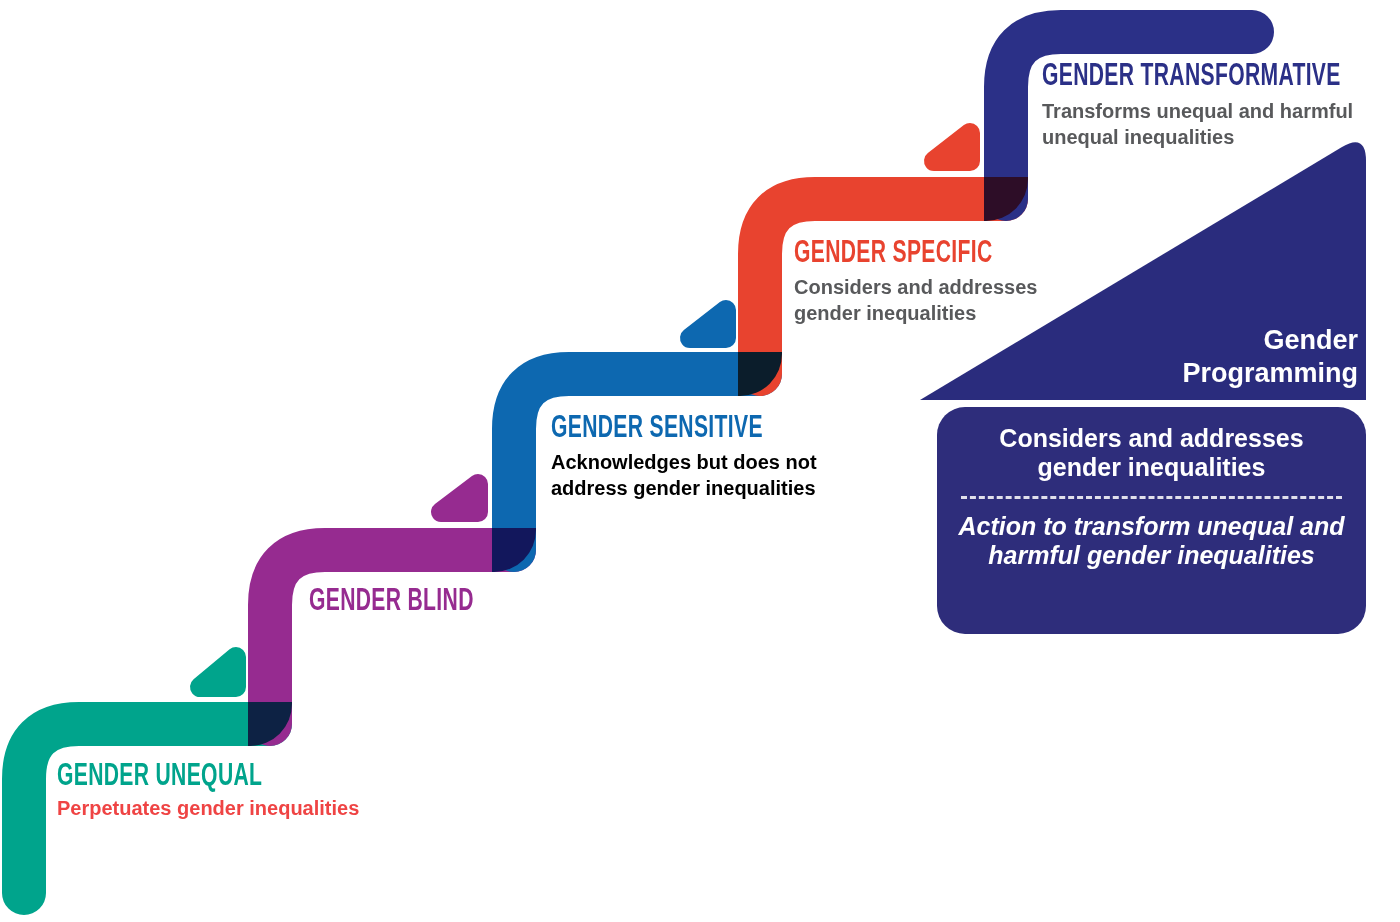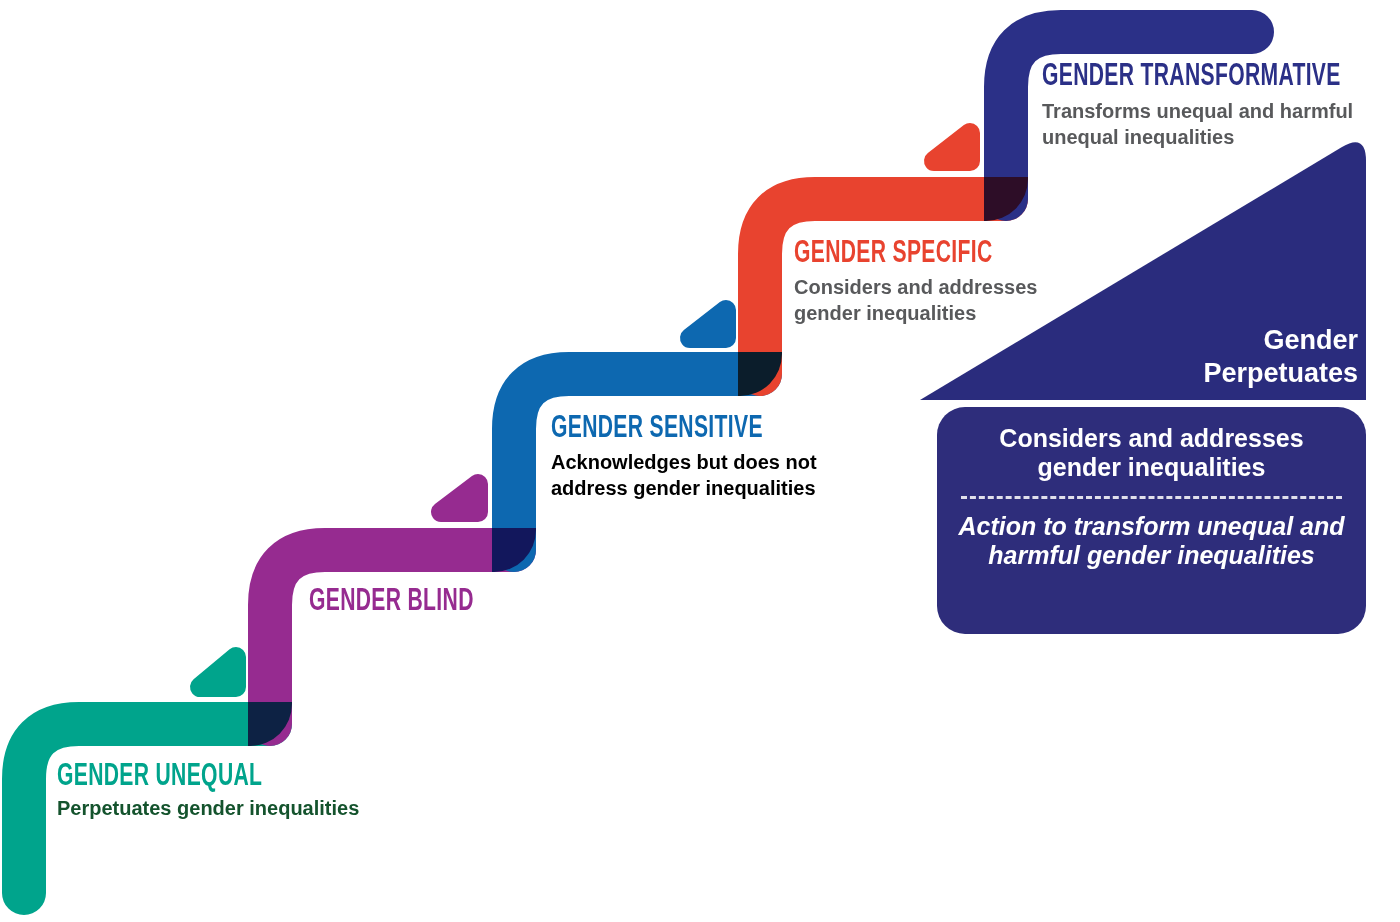--- a/index.html
+++ b/index.html
@@ -66,36 +66,36 @@
     <path d="M 738 352 h 44 v 2 a 42 42 0 0 1 -42 42 h -2 z" fill="#0B1D2B"></path>
     <path d="M 984 177 h 44 v 2 a 42 42 0 0 1 -42 42 h -2 z" fill="#2D0D27"></path>
 
     <path d="M 200 687 L 236 687 L 236 657 Z" stroke-width="20" stroke-linejoin="round" fill="#00A48C" stroke="#00A48C"></path>
     <path d="M 441 512 L 478 512 L 478 484 Z" stroke-width="20" stroke-linejoin="round" fill="#962B90" stroke="#962B90"></path>
     <path d="M 690 338 L 726 338 L 726 310 Z" stroke-width="20" stroke-linejoin="round" fill="#0D68B0" stroke="#0D68B0"></path>
     <path d="M 934 161 L 970 161 L 970 133 Z" stroke-width="20" stroke-linejoin="round" fill="#E8432F" stroke="#E8432F"></path>
   </svg>
 
   <div class="step-title" style="left: 57px; top: 756px; color: rgb(0, 164, 140);">GENDER UNEQUAL</div>
-  <div class="step-desc nowrap" style="left: 57px; top: 795px; color: #14532d;">Perpetuates gender inequalities</div>
+  <div class="step-desc nowrap" style="left: 57px; top: 795px; color: #ef4444;">Perpetuates gender inequalities</div>
 
   <div class="step-title" style="left: 309px; top: 581px; color: rgb(150, 43, 144);">GENDER BLIND</div>
 
   <div class="step-title" style="left: 551px; top: 408px; color: rgb(13, 104, 176);">GENDER SENSITIVE</div>
   <div class="step-desc" style="left: 551px; top: 449px; max-width: 285px; color: #000000;">Acknowledges but does not address gender inequalities</div>
 
   <div class="step-title" style="left: 794px; top: 233px; color: rgb(232, 67, 47);">GENDER SPECIFIC</div>
   <div class="step-desc" style="left: 794px; top: 274px; max-width: 255px; color: rgb(88, 89, 91);">Considers and addresses gender inequalities</div>
 
   <div class="step-title" style="left: 1042px; top: 56px; color: rgb(43, 48, 135);">GENDER TRANSFORMATIVE</div>
   <div class="step-desc" style="left: 1042px; top: 98px; max-width: 335px; color: rgb(88, 89, 91);">Transforms unequal and harmful unequal inequalities</div>
 
   <div class="tri-label">
     <div>Gender</div>
-    <div>Perpetuates</div>
+    <div>Programming</div>
   </div>
 
   <div class="panel" style="background: rgb(46, 45, 123);">
     <div class="panel-text top">Considers and addresses gender inequalities</div>
     <hr class="panel-divider">
     <div class="panel-text bottom">Action to transform unequal and harmful gender inequalities</div>
   </div>
 
 </div>
 

